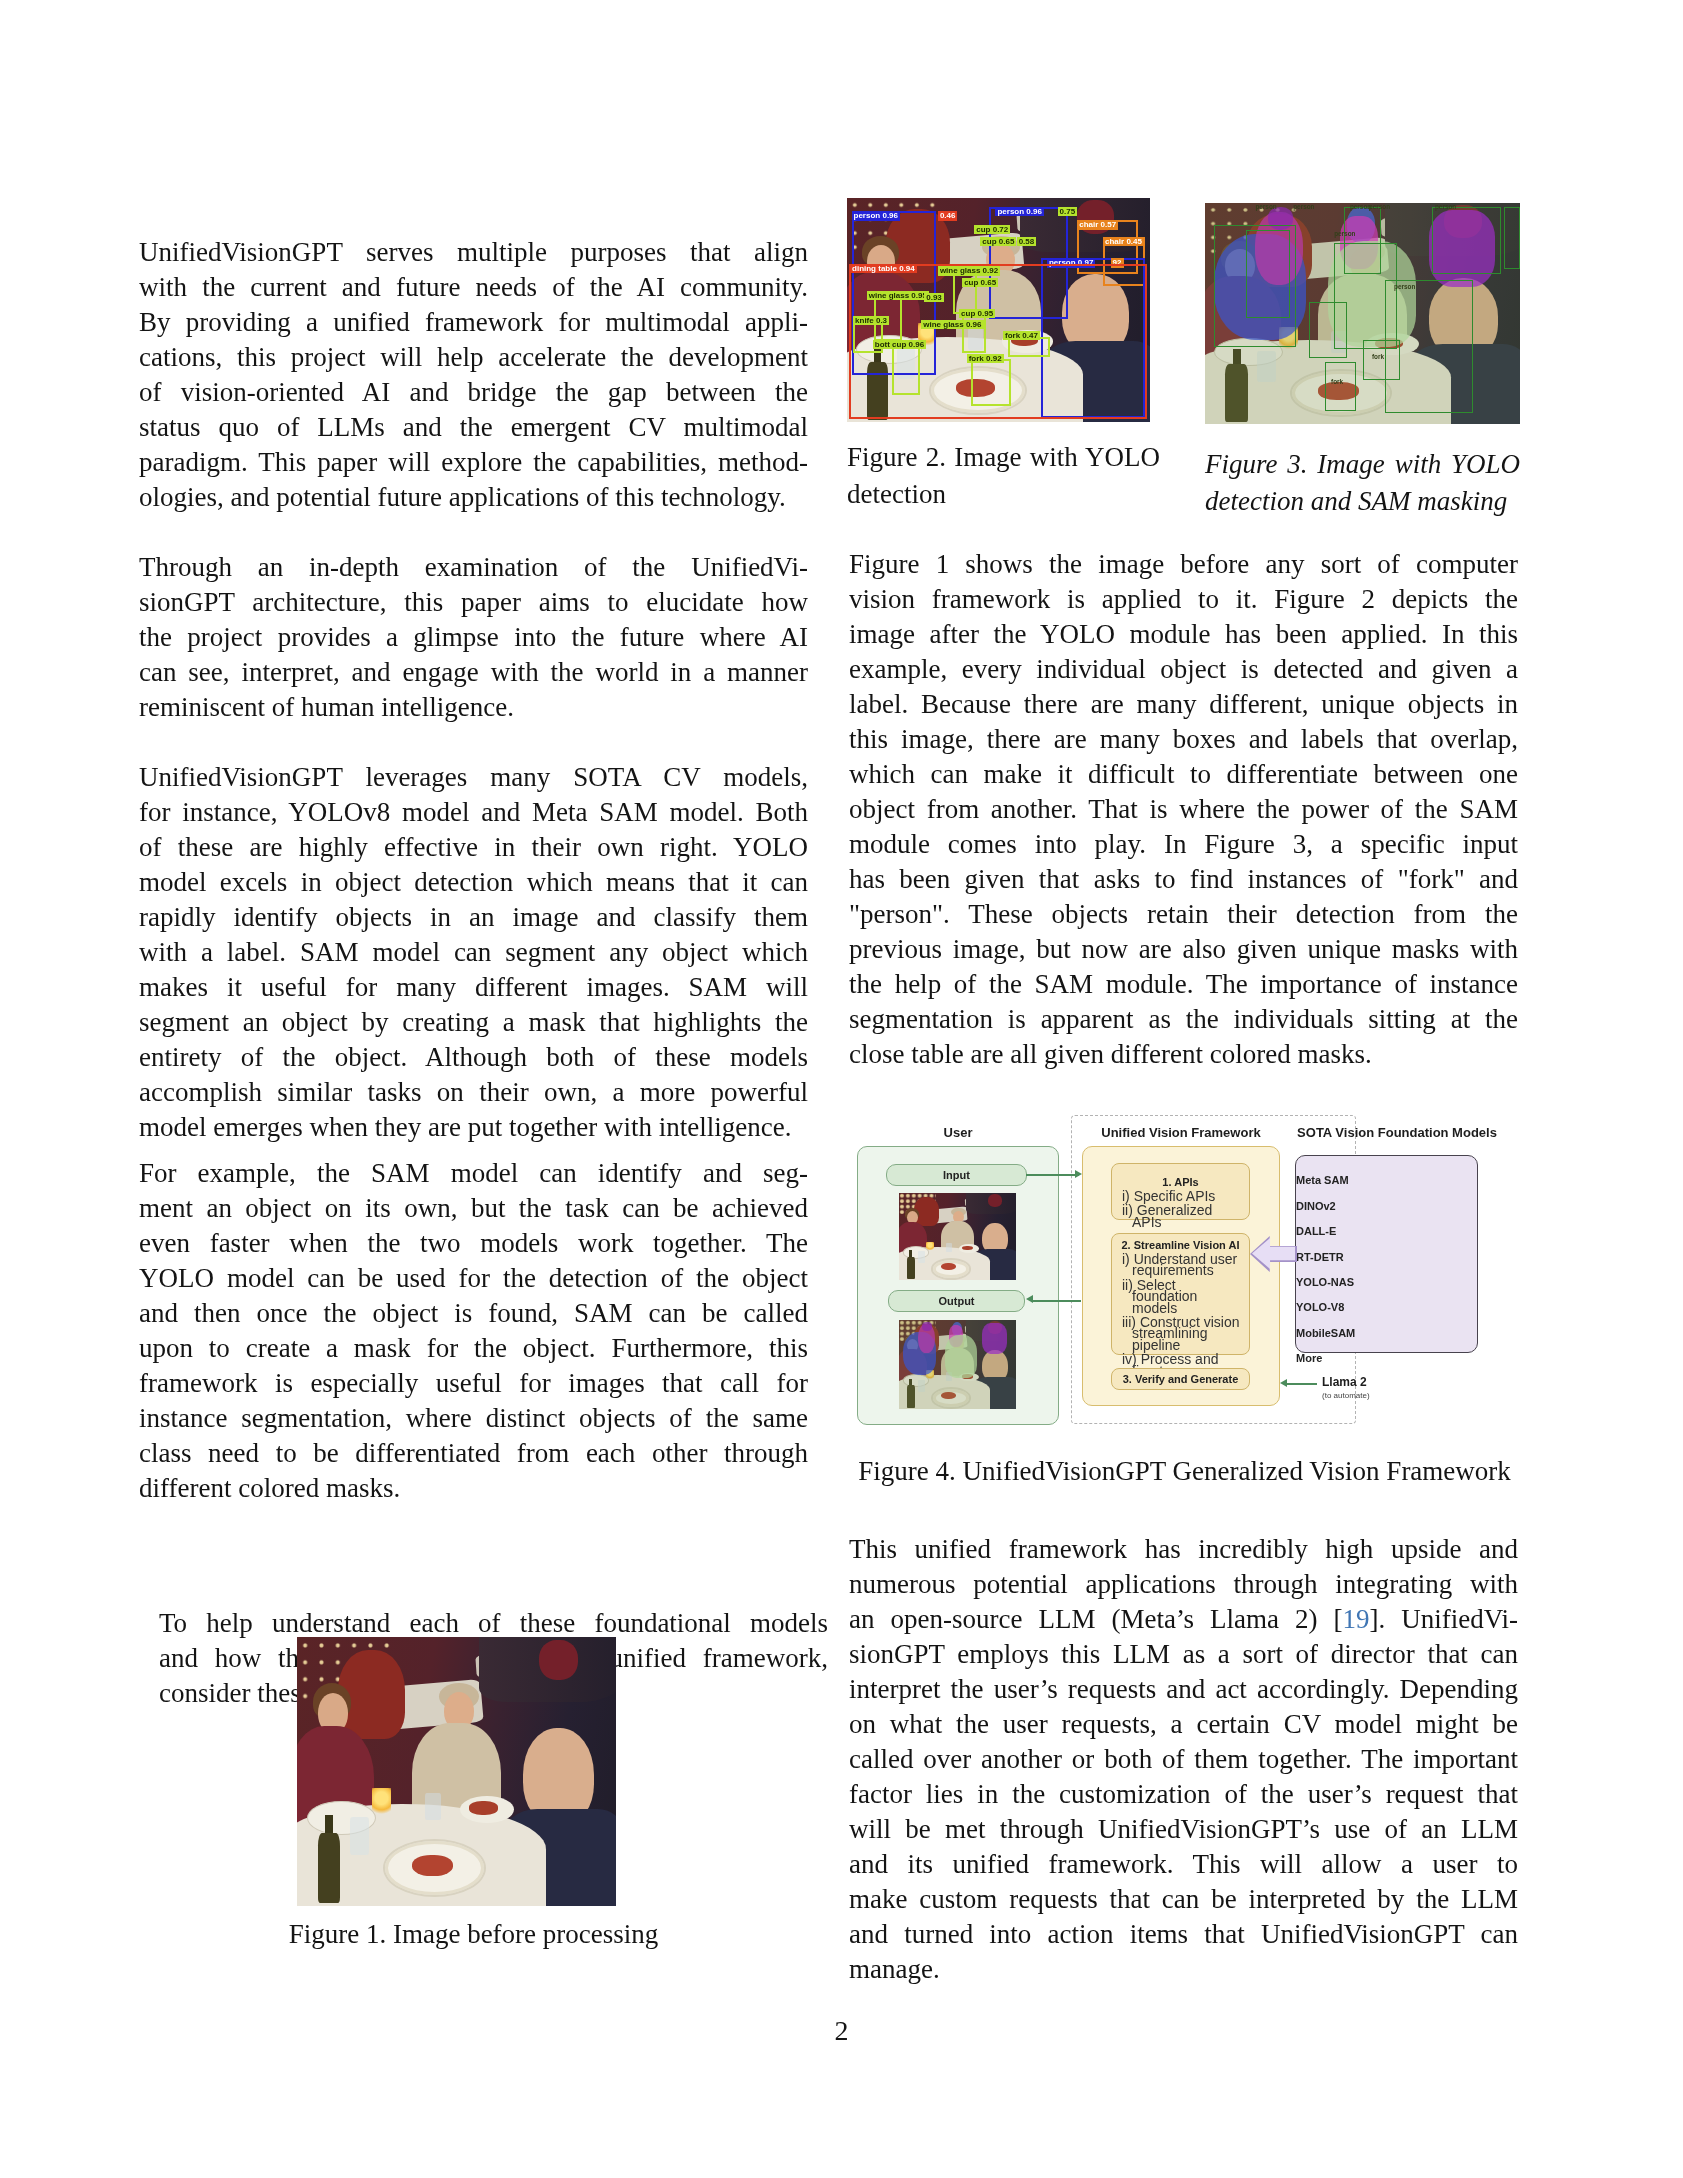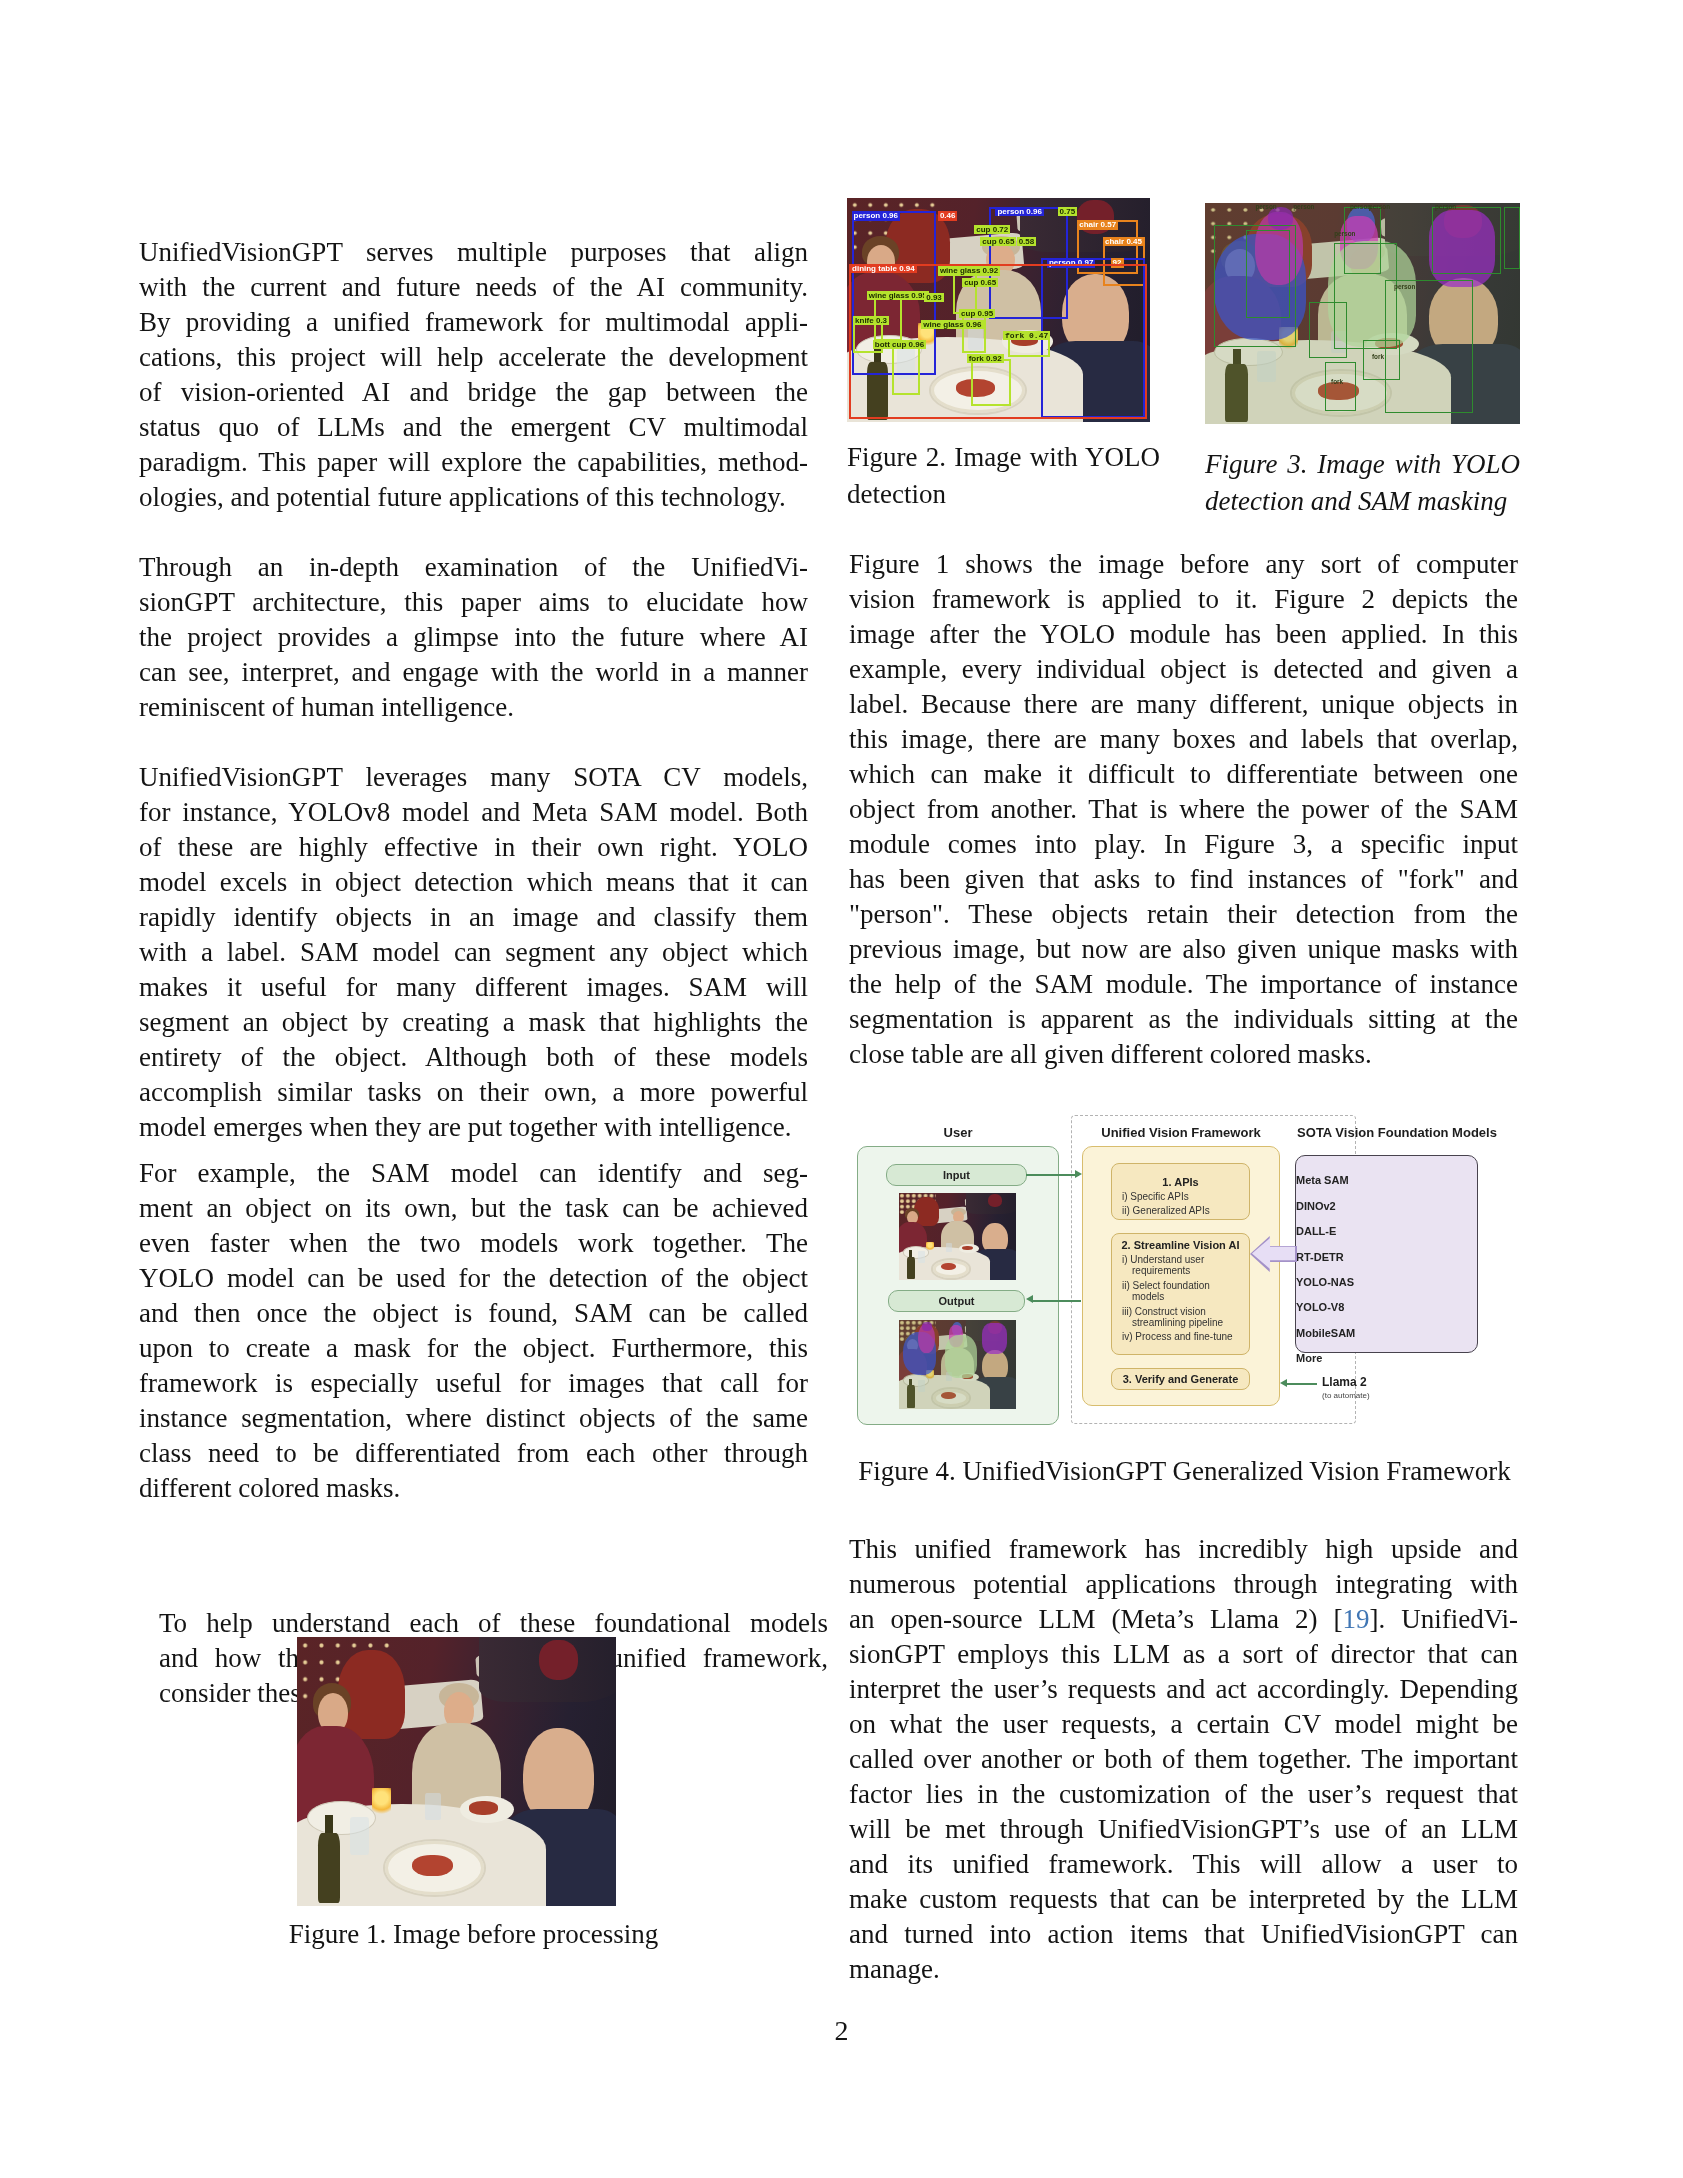--- a/index.html
+++ b/index.html
@@ -59,21 +59,21 @@
   .fig4{position:absolute;left:849px;top:1087px;width:671px;height:348px;font-family:"Liberation Sans",sans-serif;}
   .fig4 .abs{position:absolute;box-sizing:border-box;}
   .d-title{font-weight:bold;font-size:13px;color:#1d1d1d;text-align:center;}
   .user-panel{background:#edf5ec;border:1.4px solid #84ac86;border-radius:10px;}
   .io-btn{background:#d7e9d4;border:1.2px solid #84ac86;border-radius:10px;font-weight:bold;font-size:11px;color:#222;
           text-align:center;line-height:20px;}
   .dashed-rect{border:1.5px dashed #b3b3b3;border-radius:4px;}
   .uvf-panel{background:#fbf3d8;border:1.5px solid #d8bd6e;border-radius:10px;}
   .uvf-box{background:#f6e8c0;border:1px solid #cfb469;border-radius:8px;}
   .uvf-box-title{font-weight:bold;font-size:11px;color:#222;text-align:center;}
-  .uvf-item{font-size:10px;color:#333;line-height:11.4px;padding-left:14px;text-indent:-10px;margin-top:3px;}
+  .uvf-item{font-size:14px;color:#333;line-height:11.4px;padding-left:14px;text-indent:-10px;margin-top:3px;}
   .sota-panel{background:#eae3f2;border:1.4px solid #48434e;border-radius:10px;}
   .sota-item{font-weight:bold;font-size:11px;color:#222;margin-top:13.4px;}
   .g-line{background:#4c8c5c;height:1.6px;}
   .g-head{width:0;height:0;border-style:solid;position:absolute;}
   .g-head.right{border-width:4.5px 0 4.5px 7px;border-color:transparent transparent transparent #4c8c5c;}
   .g-head.left{border-width:4.5px 7px 4.5px 0;border-color:transparent #4c8c5c transparent transparent;}
   .p-arrow-outer{background:#a492c8;clip-path:polygon(0 50%,42% 0,42% 28%,100% 28%,100% 72%,42% 72%,42% 100%);}
   .p-arrow-inner{background:#e7def5;clip-path:polygon(0 50%,42% 0,42% 28%,100% 28%,100% 72%,42% 72%,42% 100%);}
   .llama-title{font-weight:bold;font-size:12px;color:#1d1d1d;}
   .llama-sub{font-size:8px;color:#444;}
@@ -213,21 +213,21 @@
         <div class="det-label" style="left: 38%; top: 35.5%; background: rgb(181, 227, 45); color: rgb(28, 42, 0);">cup 0.65</div>
         <div class="det-box" style="left: 9%; top: 44%; width: 9%; height: 20%; border-color: rgb(181, 227, 45);"></div>
         <div class="det-label" style="left: 6.5%; top: 41.5%; background: rgb(181, 227, 45); color: rgb(28, 42, 0);">wine glass 0.95</div>
         <div class="det-label" style="left: 25.5%; top: 42.5%; background: rgb(181, 227, 45); color: rgb(28, 42, 0);">0.93</div>
         <div class="det-box" style="left: 2%; top: 55%; width: 10%; height: 14%; border-color: rgb(181, 227, 45);"></div>
         <div class="det-label" style="left: 2%; top: 52.5%; background: rgb(181, 227, 45); color: rgb(28, 42, 0);">knife 0.3</div>
         <div class="det-box" style="left: 38%; top: 52%; width: 8%; height: 17%; border-color: rgb(181, 227, 45);"></div>
         <div class="det-label" style="left: 37%; top: 49.5%; background: rgb(181, 227, 45); color: rgb(28, 42, 0);">cup 0.95</div>
         <div class="det-label" style="left: 24.5%; top: 54.5%; background: rgb(181, 227, 45); color: rgb(28, 42, 0);">wine glass 0.96</div>
         <div class="det-box" style="left: 53%; top: 62%; width: 14%; height: 9%; border-color: rgb(181, 227, 45);"></div>
-        <div class="det-label" style="left: 51.5%; top: 59.5%; background: rgb(181, 227, 45); color: rgb(28, 42, 0); font-family: Liberation Mono, monospace;">fork 0.47</div>
+        <div class="det-label" style="left: 51.5%; top: 59.5%; background: rgb(181, 227, 45); color: rgb(28, 42, 0);">fork 0.47</div>
         <div class="det-box" style="left: 15%; top: 66%; width: 9%; height: 22%; border-color: rgb(181, 227, 45);"></div>
         <div class="det-label" style="left: 8.5%; top: 63.5%; background: rgb(181, 227, 45); color: rgb(28, 42, 0);">bott cup 0.96</div>
         <div class="det-box" style="left: 41%; top: 72%; width: 13%; height: 21%; border-color: rgb(181, 227, 45);"></div>
         <div class="det-label" style="left: 39.5%; top: 69.5%; background: rgb(181, 227, 45); color: rgb(28, 42, 0);">fork 0.92</div>
       </div>
   </div>
   <div class="block" style="left:847px;top:439px;width:313px;">
       <div class="cap-line">Figure 2.  Image with YOLO</div>
       <div class="cap-line last">detection</div>
     </div>

